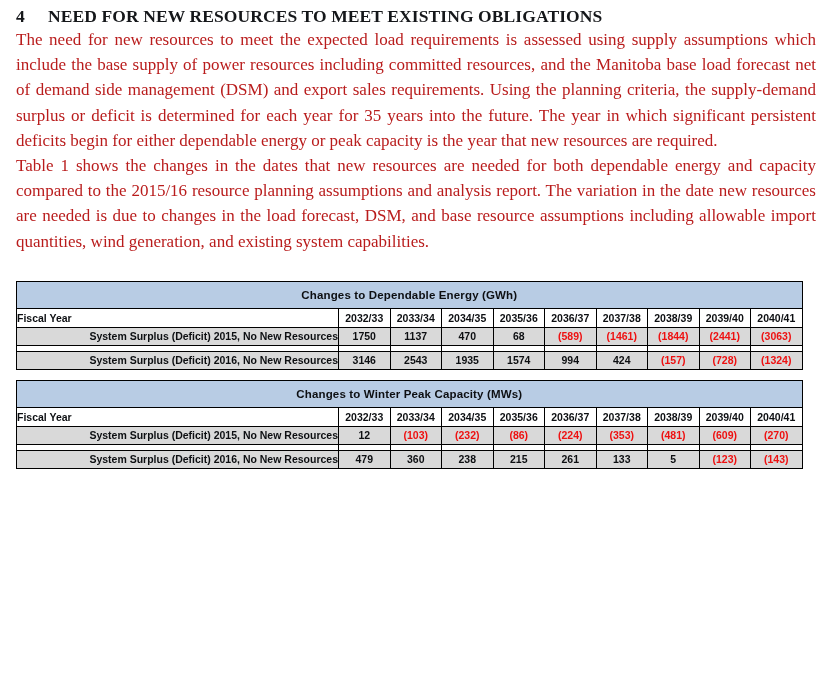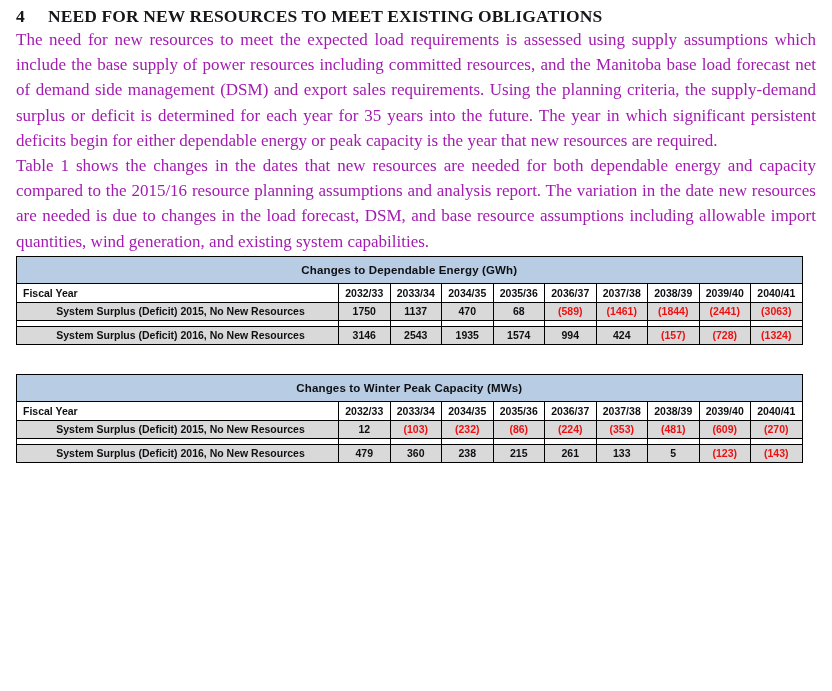--- a/index.html
+++ b/index.html
@@ -39,48 +39,48 @@
   .section-title {
     flex: 1;
   }
 
   
   p.body-text {
     font-size: 17px;
     line-height: 25.2px;
     text-align: justify;
     margin: 0;
-    color: #a21caf;
+    color: #b91c1c;
     hyphens: none;
   }
   .para-gap-1 { margin-top: 21px; }
   .para-gap-2 { margin-top: 24px; }
   .para-gap-3 { margin-top: 24px; }
 
   
   .table-caption {
     font-size: 15.5px;
     font-weight: bold;
     margin-top: 26px;
     color: #131416;
     font-family: "Liberation Serif", "DejaVu Serif", serif;
   }
 
   
   .xl-table {
     border-collapse: collapse;
     table-layout: fixed;
     width: 786px;
-    margin-top: 2px;
+    margin-top: 27px;
     font-family: "Liberation Sans", "DejaVu Sans", sans-serif;
     font-size: 10.5px;
     font-weight: bold;
     border: 1.6px solid #000;
   }
-  .xl-table.second { margin-top: 29px; }
+  .xl-table.second { margin-top: 10px; }
 
   .xl-table td {
     border: 1.2px solid #000;
     padding: 0;
     height: 17px;
     line-height: 17px;
     white-space: nowrap;
     overflow: hidden;
   }
 
@@ -100,34 +100,33 @@
   tr.hdr-row td {
     background: #ffffff;
     text-align: center;
     height: 18px;
     line-height: 18px;
     font-size: 10.5px;
     color: #0d0f12;
   }
   tr.hdr-row td.rowlabel {
     text-align: left;
-    padding-left: 6px;
   }
 
   
   tr.data-row td {
     background: #d9d9d9;
     text-align: center;
     height: 17px;
     line-height: 17px;
     font-size: 10.5px;
     color: #0d0f12;
   }
   tr.data-row td.rowlabel {
-    text-align: center;
+    text-align: right;
     padding-left: 6px;
   }
   tr.data-row td.neg { color: #ee1111; }
 
   
   tr.spacer-row td {
     height: 5px;
     line-height: 5px;
     background: #ffffff;
     border-left: 1.2px solid #000;

